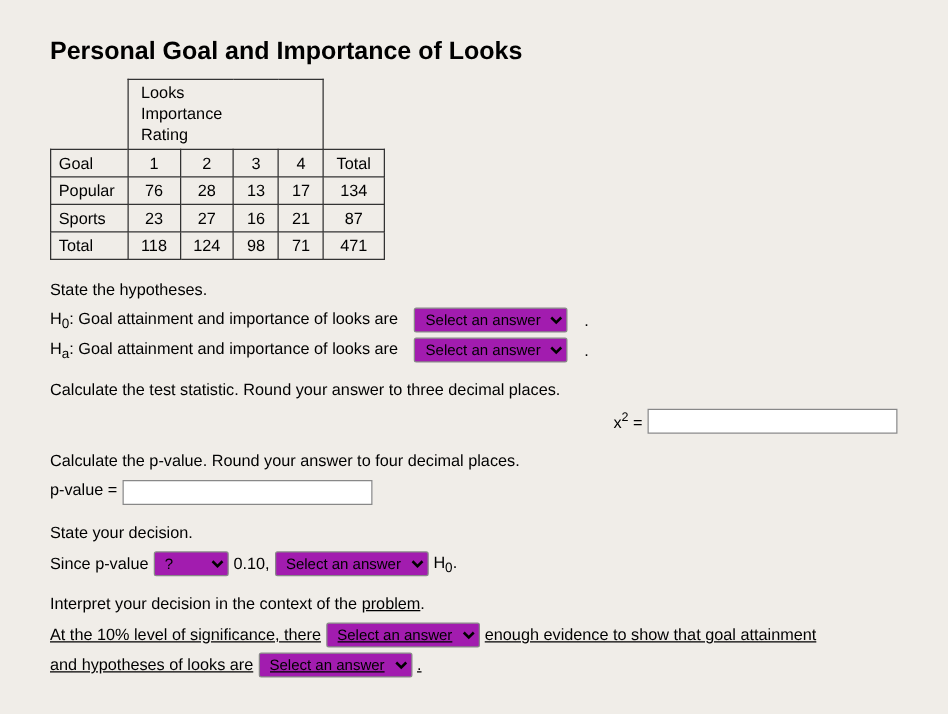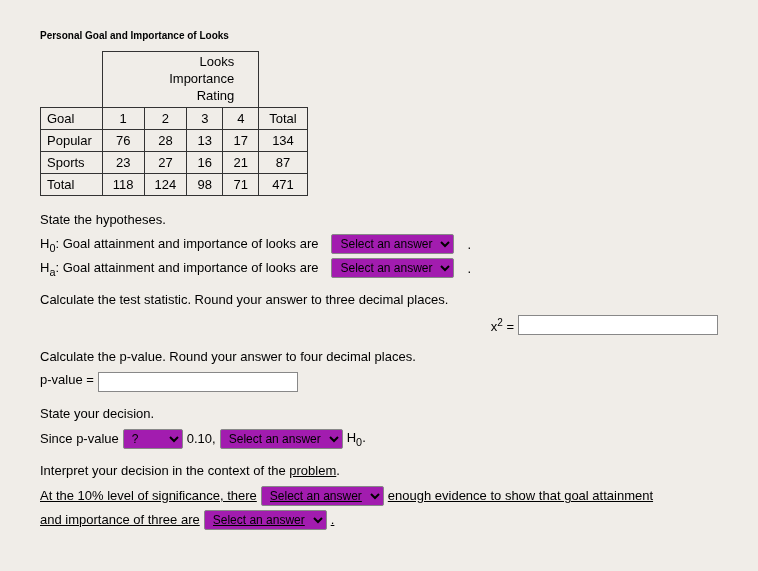--- a/index.html
+++ b/index.html
@@ -10,43 +10,43 @@
       padding: 20px;
       width: 758px;
       min-height: 571px;
     }
     .container {
       background: #f0ede8;
       padding: 10px 20px;
     }
     .title {
       font-weight: bold;
-      font-size: 10px;
+      font-size: 20px;
       margin-bottom: 10px;
     }
     table {
       border-collapse: collapse;
       margin-bottom: 14px;
       font-size: 13px;
     }
     table td, table th {
       border: 1px solid #333;
       padding: 3px 10px;
       text-align: center;
       min-width: 36px;
     }
     table td:first-child {
       text-align: left;
       padding-left: 6px;
     }
     .merged-header {
       border-bottom: none;
       border: 1px solid #333;
-      padding: 2px 24px;
-      text-align: right;
+      padding: 2px 10px;
+      text-align: left;
       line-height: 1.3;
     }
     .section {
       margin-bottom: 12px;
     }
     .section-line {
       margin-bottom: 4px;
       line-height: 1.6;
     }
     .hypothesis-line {
@@ -220,21 +220,21 @@
     <div class="interpret-line">
       <span>At the 10% level of significance, there</span>
       <select>
         <option>Select an answer</option>
         <option>is sufficient</option>
         <option>is not sufficient</option>
       </select>
       <span>enough evidence to show that goal attainment</span>
     </div>
     <div class="interpret-line">
-      <span>and importance of three are</span>
+      <span>and hypotheses of looks are</span>
       <select>
         <option>Select an answer</option>
         <option>independent</option>
         <option>dependent</option>
       </select>
       <span>.</span>
     </div>
   </div>
 
 </div>

